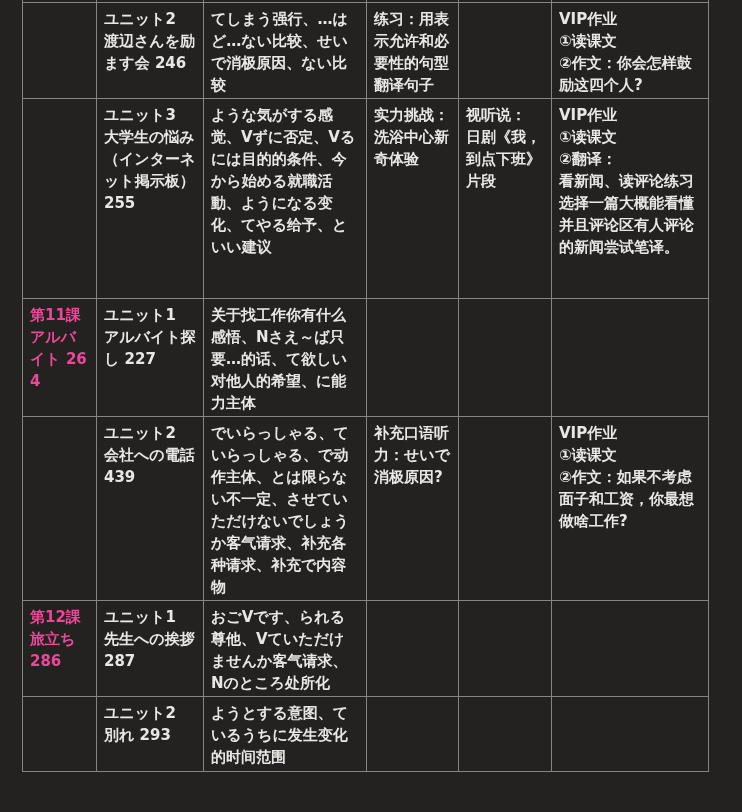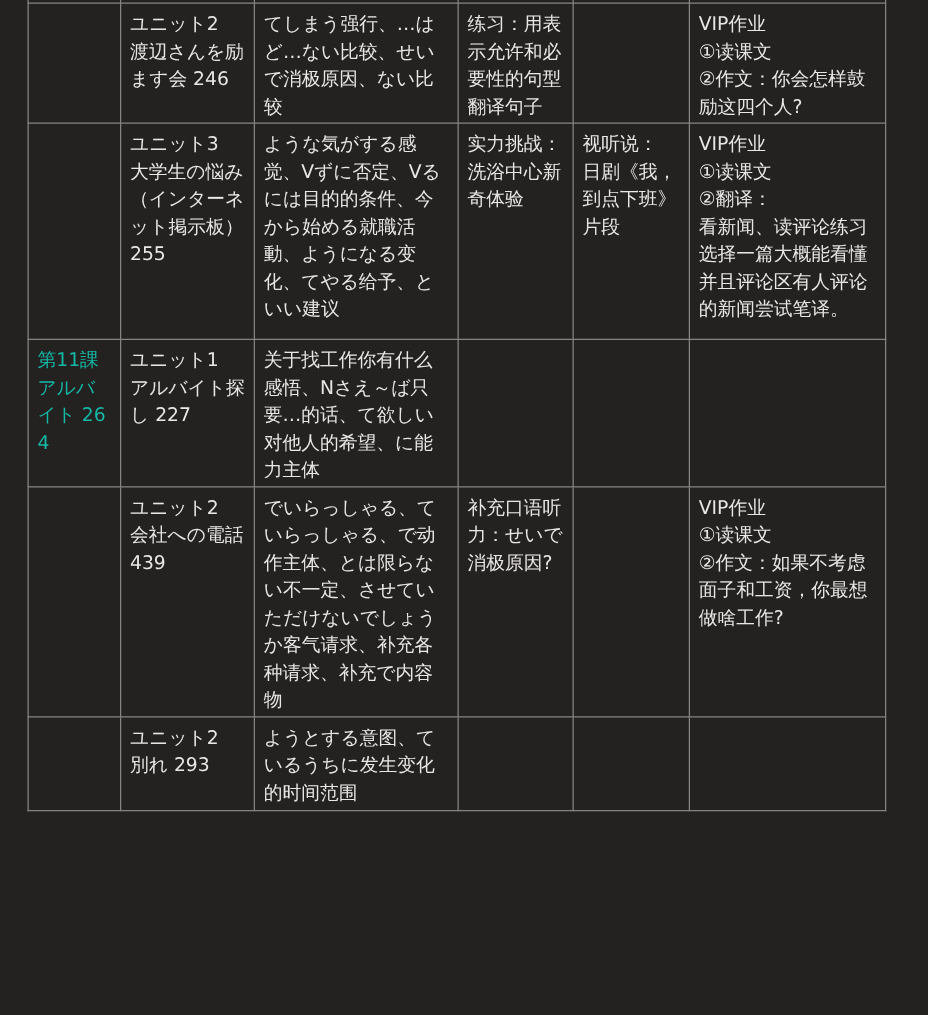--- a/index.html
+++ b/index.html
@@ -2,41 +2,42 @@
 <html><head>
 <meta charset="utf-8">
 <style>
   html,body{margin:0;padding:0;background:#242121;}
   .page{
     position:relative;
     width:742px;height:812px;
     background:#242121;
     overflow:hidden;
     font-family:"DejaVu Sans",sans-serif;
+    font-weight:bold;
   }
   table.doc-table{
     border-collapse:collapse;
     table-layout:fixed;
     margin-left:22px;
     margin-top:-2px;
     width:686px;
   }
   td{
     border:1px solid #878484;
     vertical-align:top;
     padding:5px 7px 2px 7px;
     font-size:15px;
     line-height:22px;
     color:#e9e7e4;
     white-space:pre-wrap;
     word-break:break-all;
     overflow:hidden;
   }
   tr.sliver td{padding:0;height:3px;}
-  td.c-lesson{color:#14b8a6;}
+  td.c-lesson{color:#ec4899;}
 </style>
 </head>
 <body>
 
 <div class="page">
   <table class="doc-table">
     <colgroup>
       <col style="width:74px">
       <col style="width:107px">
       <col style="width:163px">
@@ -58,21 +59,21 @@
         <td class="c-lesson"></td>
         <td>ユニット2　渡辺さんを励ます会 246</td>
         <td>てしまう强行、…はど…ない比较、せいで消极原因、ない比较</td>
         <td>练习：用表示允许和必要性的句型翻译句子</td>
         <td></td>
         <td>VIP作业
 ①读课文
 ②作文：你会怎样鼓励这四个人?</td>
       </tr>
 
-      <tr style="height:173px">
+      <tr style="height:200px">
         <td class="c-lesson"></td>
         <td>ユニット3　大学生の悩み（インターネット掲示板） 255</td>
         <td>ような気がする感觉、Vずに否定、Vるには目的的条件、今から始める就職活動、ようになる变化、てやる给予、といい建议</td>
         <td>实力挑战：洗浴中心新奇体验</td>
         <td>视听说：
 日剧《我，到点下班》片段</td>
         <td>VIP作业
 ①读课文
 ②翻译：
 看新闻、读评论练习
@@ -93,20 +94,28 @@
         <td>ユニット2　会社への電話 439</td>
         <td>でいらっしゃる、ていらっしゃる、で动作主体、とは限らない不一定、させていただけないでしょうか客气请求、补充各种请求、补充で内容物</td>
         <td>补充口语听力：せいで消极原因?</td>
         <td></td>
         <td>VIP作业
 ①读课文
 ②作文：如果不考虑面子和工资，你最想做啥工作?</td>
       </tr>
 
 
+      <tr style="height:94px">
+        <td class="c-lesson">第12課 旅立ち 286</td>
+        <td>ユニット1　先生への挨拶 287</td>
+        <td>おごVです、られる尊他、Vていただけませんか客气请求、Nのところ处所化</td>
+        <td></td>
+        <td></td>
+        <td></td>
+      </tr>
 
       <tr style="height:75px">
         <td class="c-lesson"></td>
         <td>ユニット2　別れ 293</td>
         <td>ようとする意图、ているうちに发生变化的时间范围</td>
         <td></td>
         <td></td>
         <td></td>
       </tr>
 

